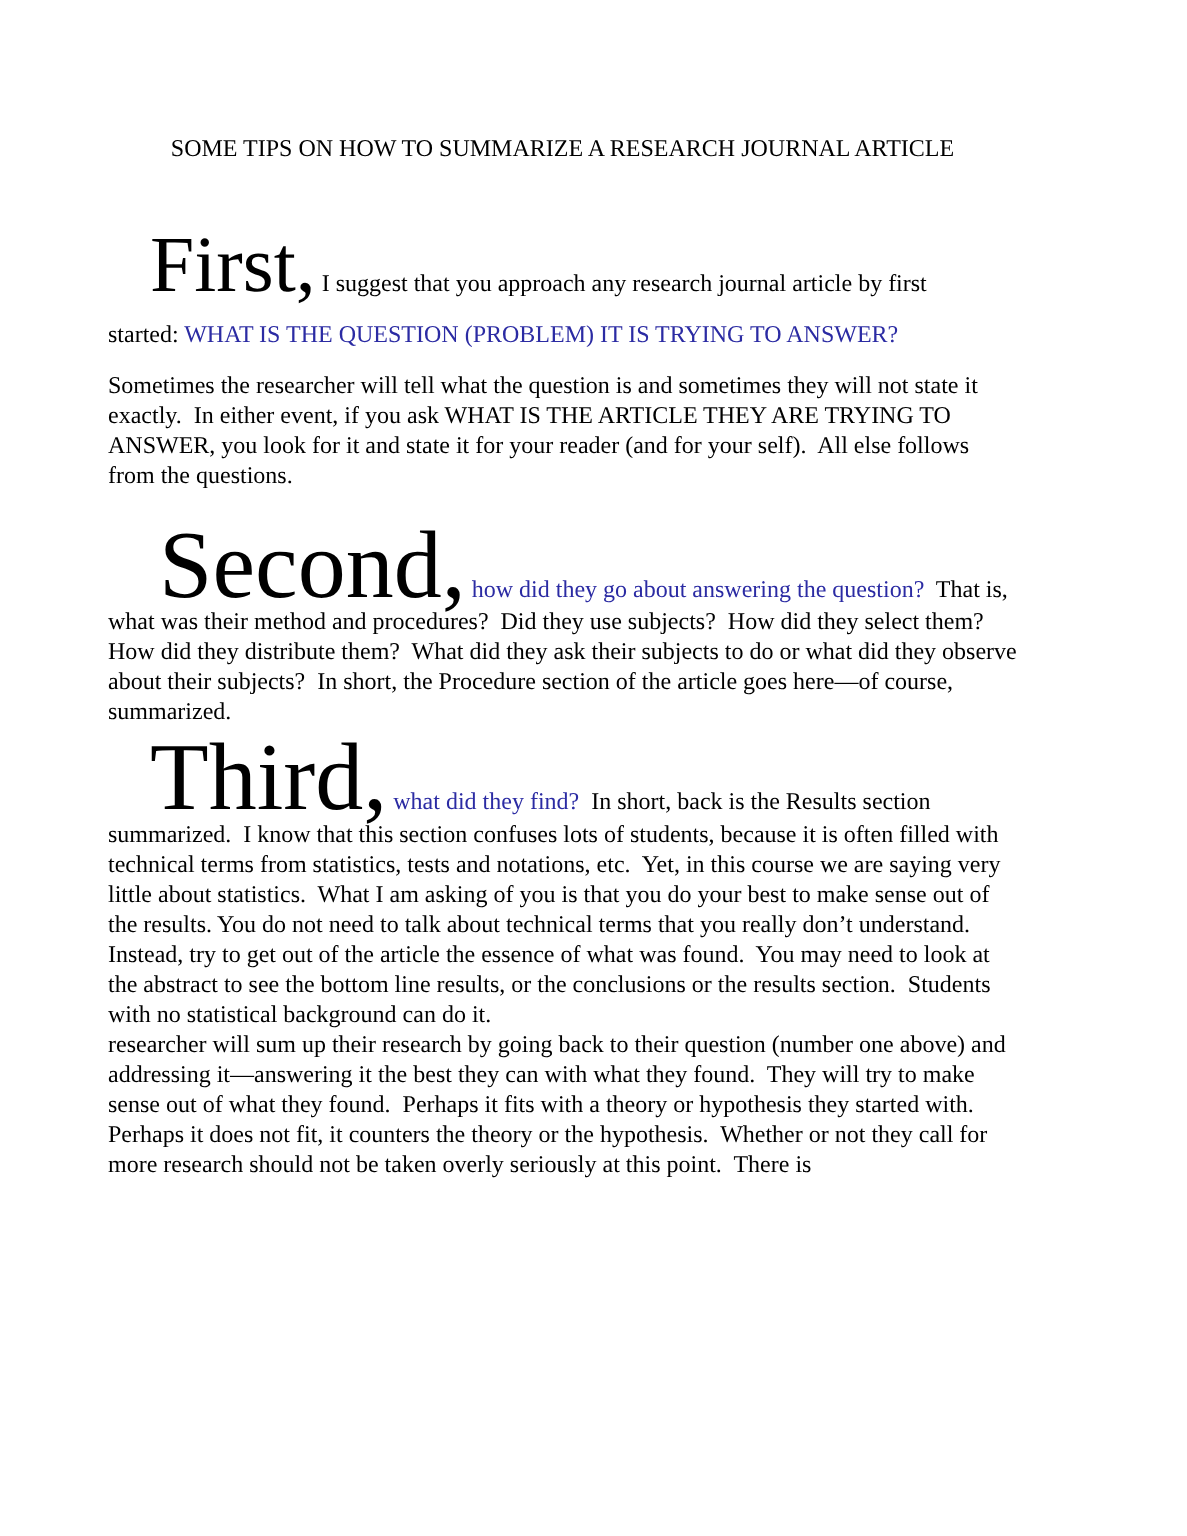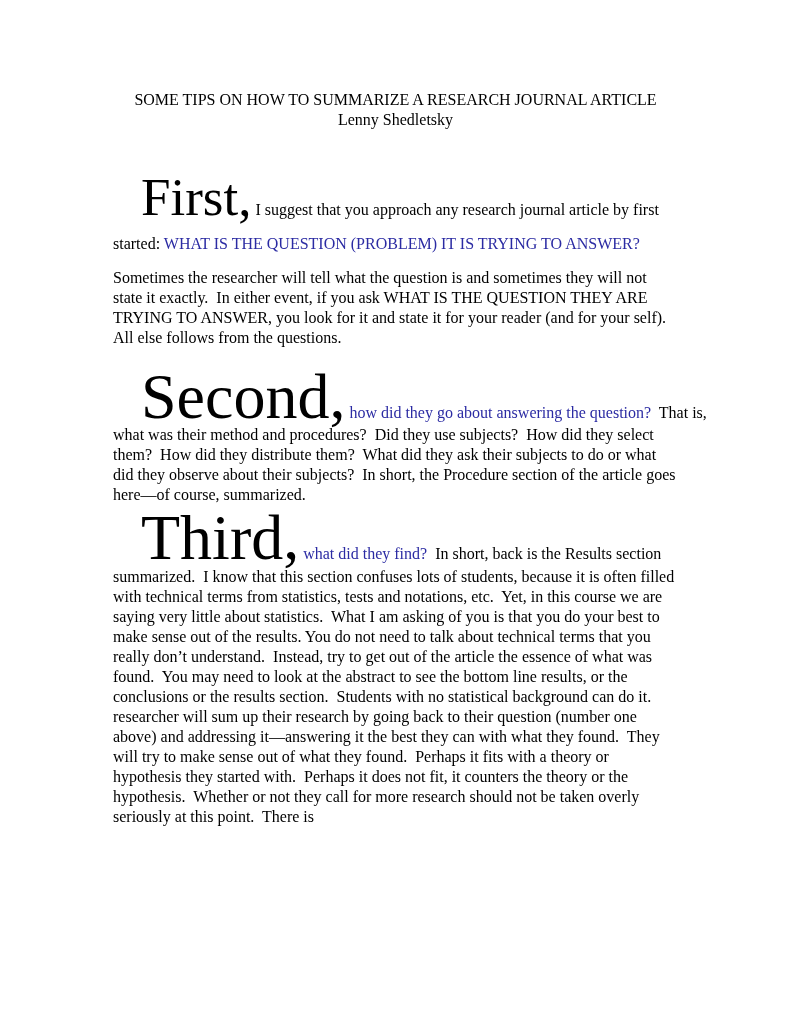--- a/index.html
+++ b/index.html
@@ -3,21 +3,21 @@
 <meta charset="utf-8">
 <style>
   html, body { margin: 0; padding: 0; background: #ffffff; }
   .page {
     position: relative;
     box-sizing: border-box;
     width: 791px;
     height: 1024px;
     margin: 0;
     background: #ffffff;
-    padding: 90px 113px 0 113px;
+    padding: 90px 113px 0 72px;
     font-family: "Liberation Serif", "DejaVu Serif", serif;
     font-size: 16px;
     line-height: 20px;
     color: #000000;
     overflow: hidden;
   }
   .doc-title, .doc-author {
     text-align: center;
     white-space: pre;
   }
@@ -43,26 +43,25 @@
     white-space: pre-wrap;  
   }
   .section-0 .body { margin-top: 14px !important; }
   .blue { color: var(--emphasis-blue, #2B2BA3); }
 </style>
 </head>
 <body>
 
 <div class="page">
   <div class="doc-title">SOME TIPS ON HOW TO SUMMARIZE A RESEARCH JOURNAL ARTICLE</div>
-  <div class="doc-author">Lenny Shedletsky</div>
   <div id="sections">
   <section class="section section-0">
     <p class="lead"><span class="bigword">First,</span><span> I suggest that you approach any research journal article by first</span></p>
     <p class="lead2"><span>started: </span><span class="blue">WHAT IS THE QUESTION (PROBLEM) IT IS TRYING TO ANSWER?</span></p>
-    <p class="body">Sometimes the researcher will tell what the question is and sometimes they will not state it exactly.  In either event, if you ask WHAT IS THE QUESTION THEY ARE TRYING TO ANSWER, you look for it and state it for your reader (and for your self).  All else follows from the questions.</p>
+    <p class="body">Sometimes the researcher will tell what the question is and sometimes they will not state it exactly.  In either event, if you ask WHAT IS THE ARTICLE THEY ARE TRYING TO ANSWER, you look for it and state it for your reader (and for your self).  All else follows from the questions.</p>
   </section>
 
   <section class="section section-1">
     <p class="lead"><span class="bigword">Second,</span><span> </span><span class="blue">how did they go about answering the question?</span><span>  That is,</span></p>
 
     <p class="body">what was their method and procedures?  Did they use subjects?  How did they select them?  How did they distribute them?  What did they ask their subjects to do or what did they observe about their subjects?  In short, the Procedure section of the article goes here—of course, summarized.</p>
   </section>
 
   <section class="section section-2">
     <p class="lead"><span class="bigword">Third,</span><span> </span><span class="blue">what did they find?</span><span>  In short, back is the Results section</span></p>

